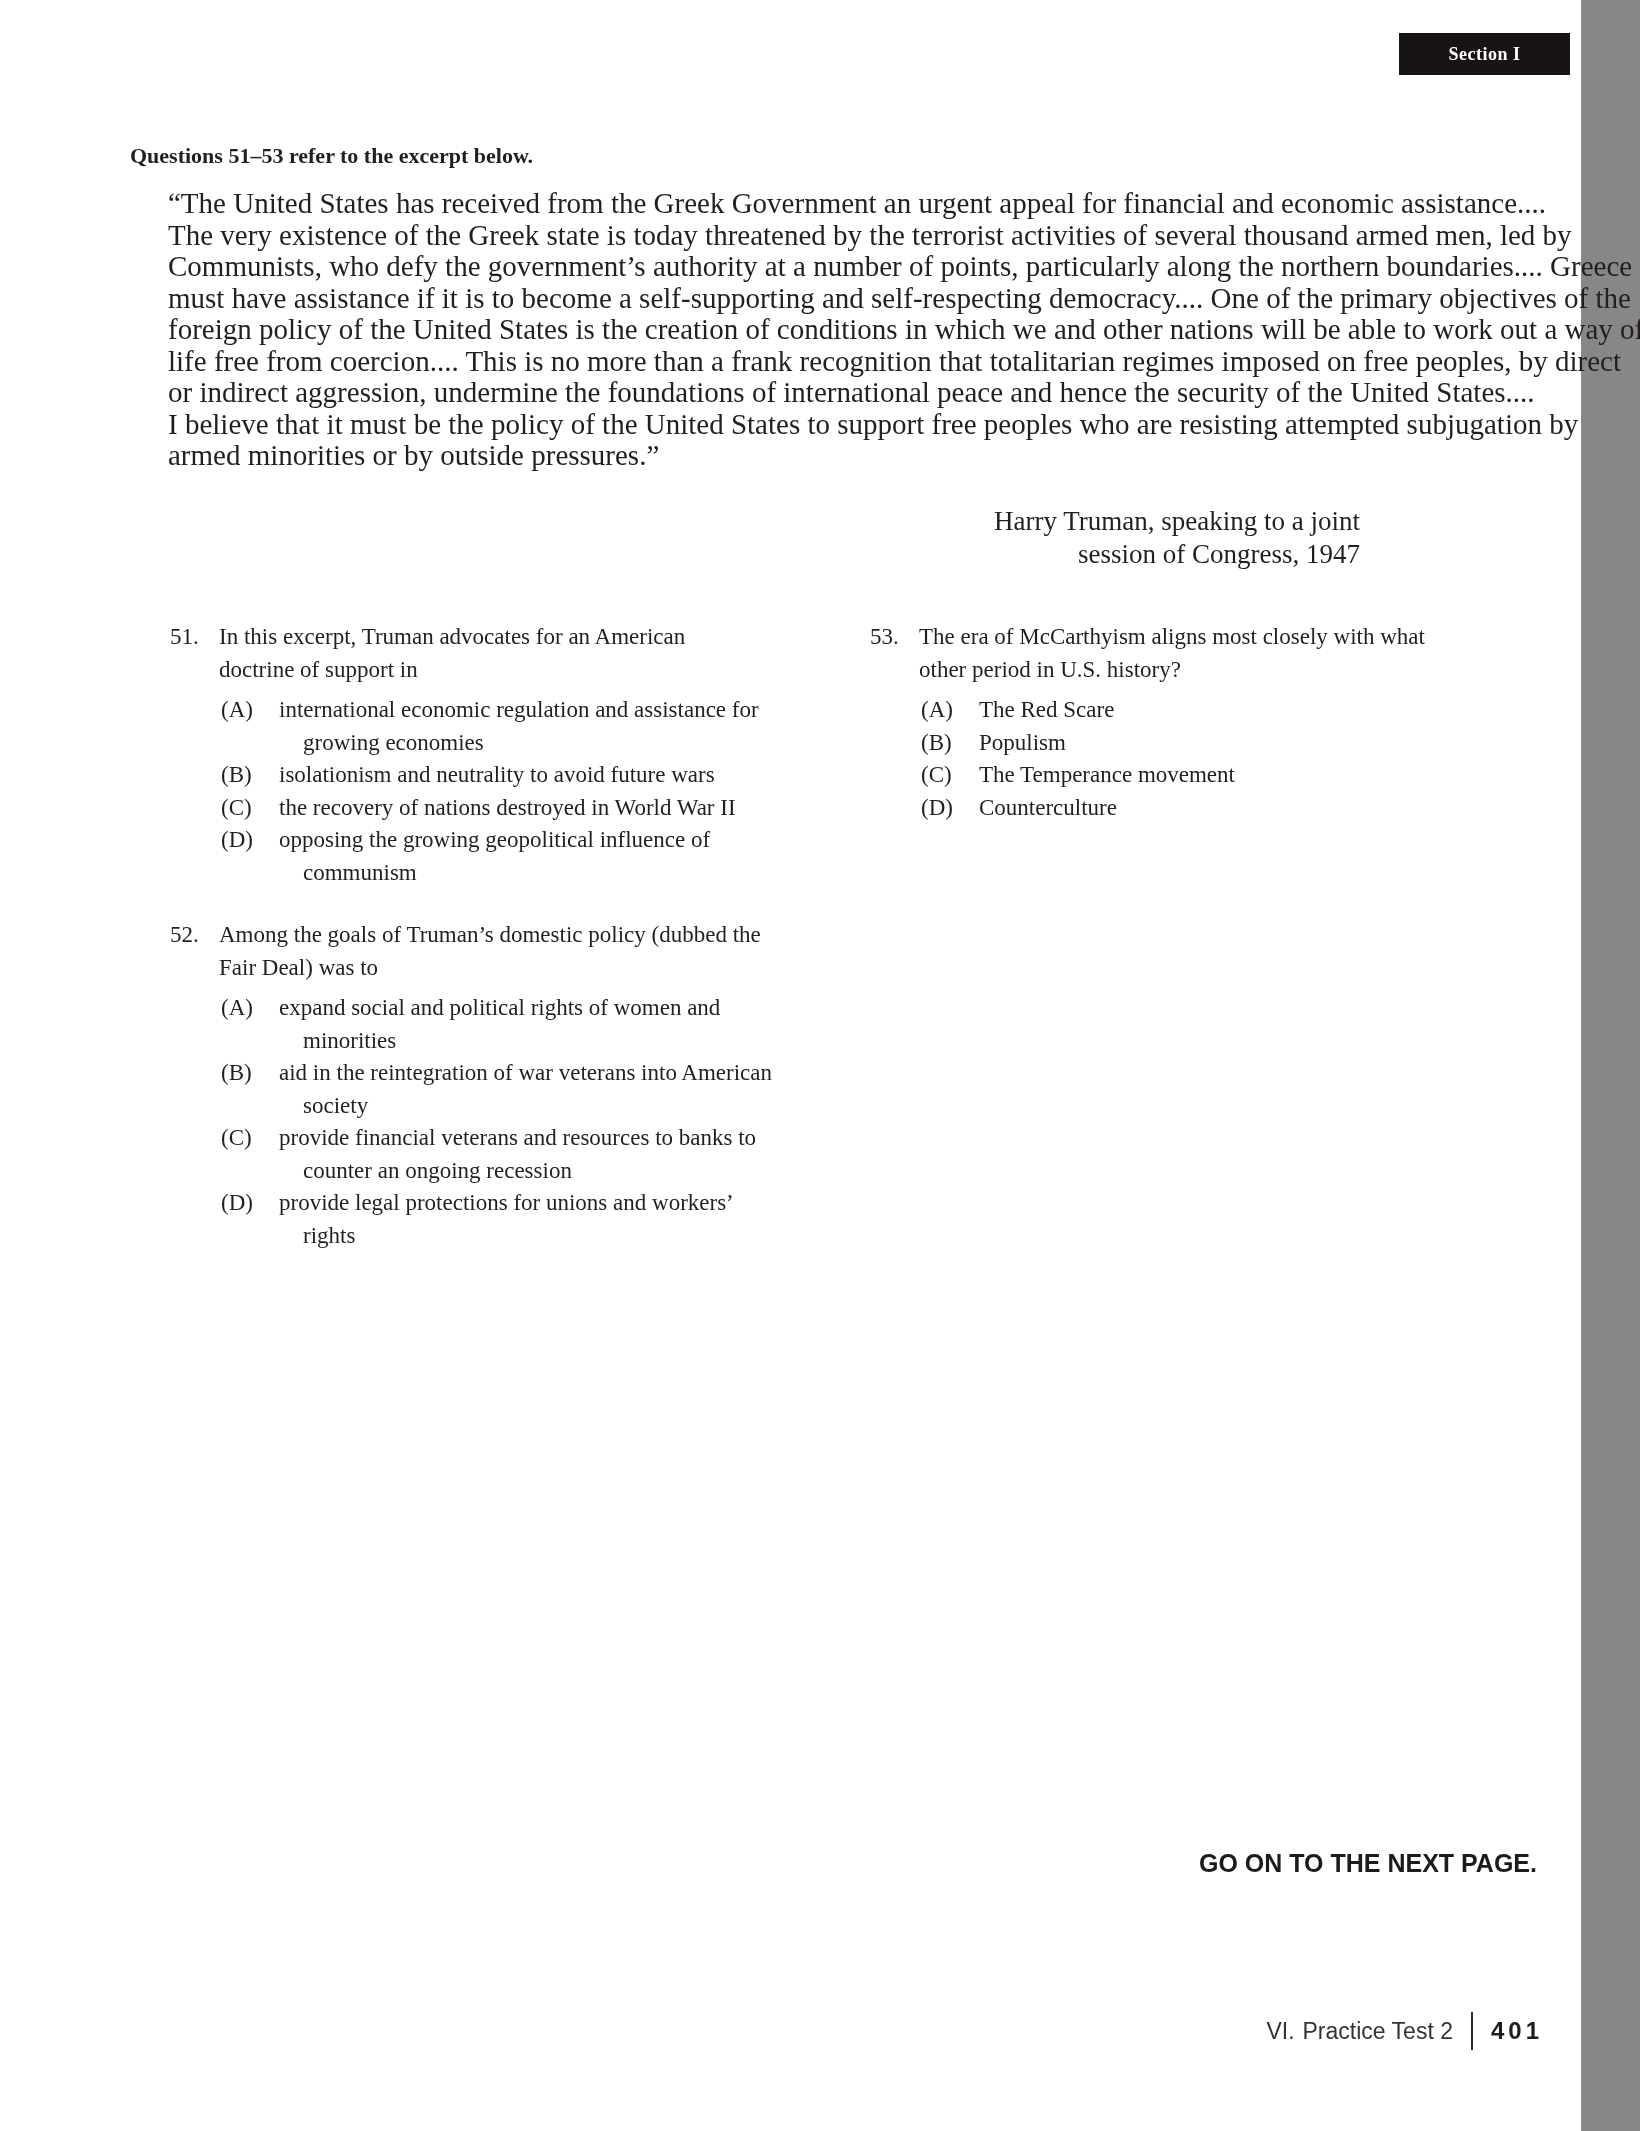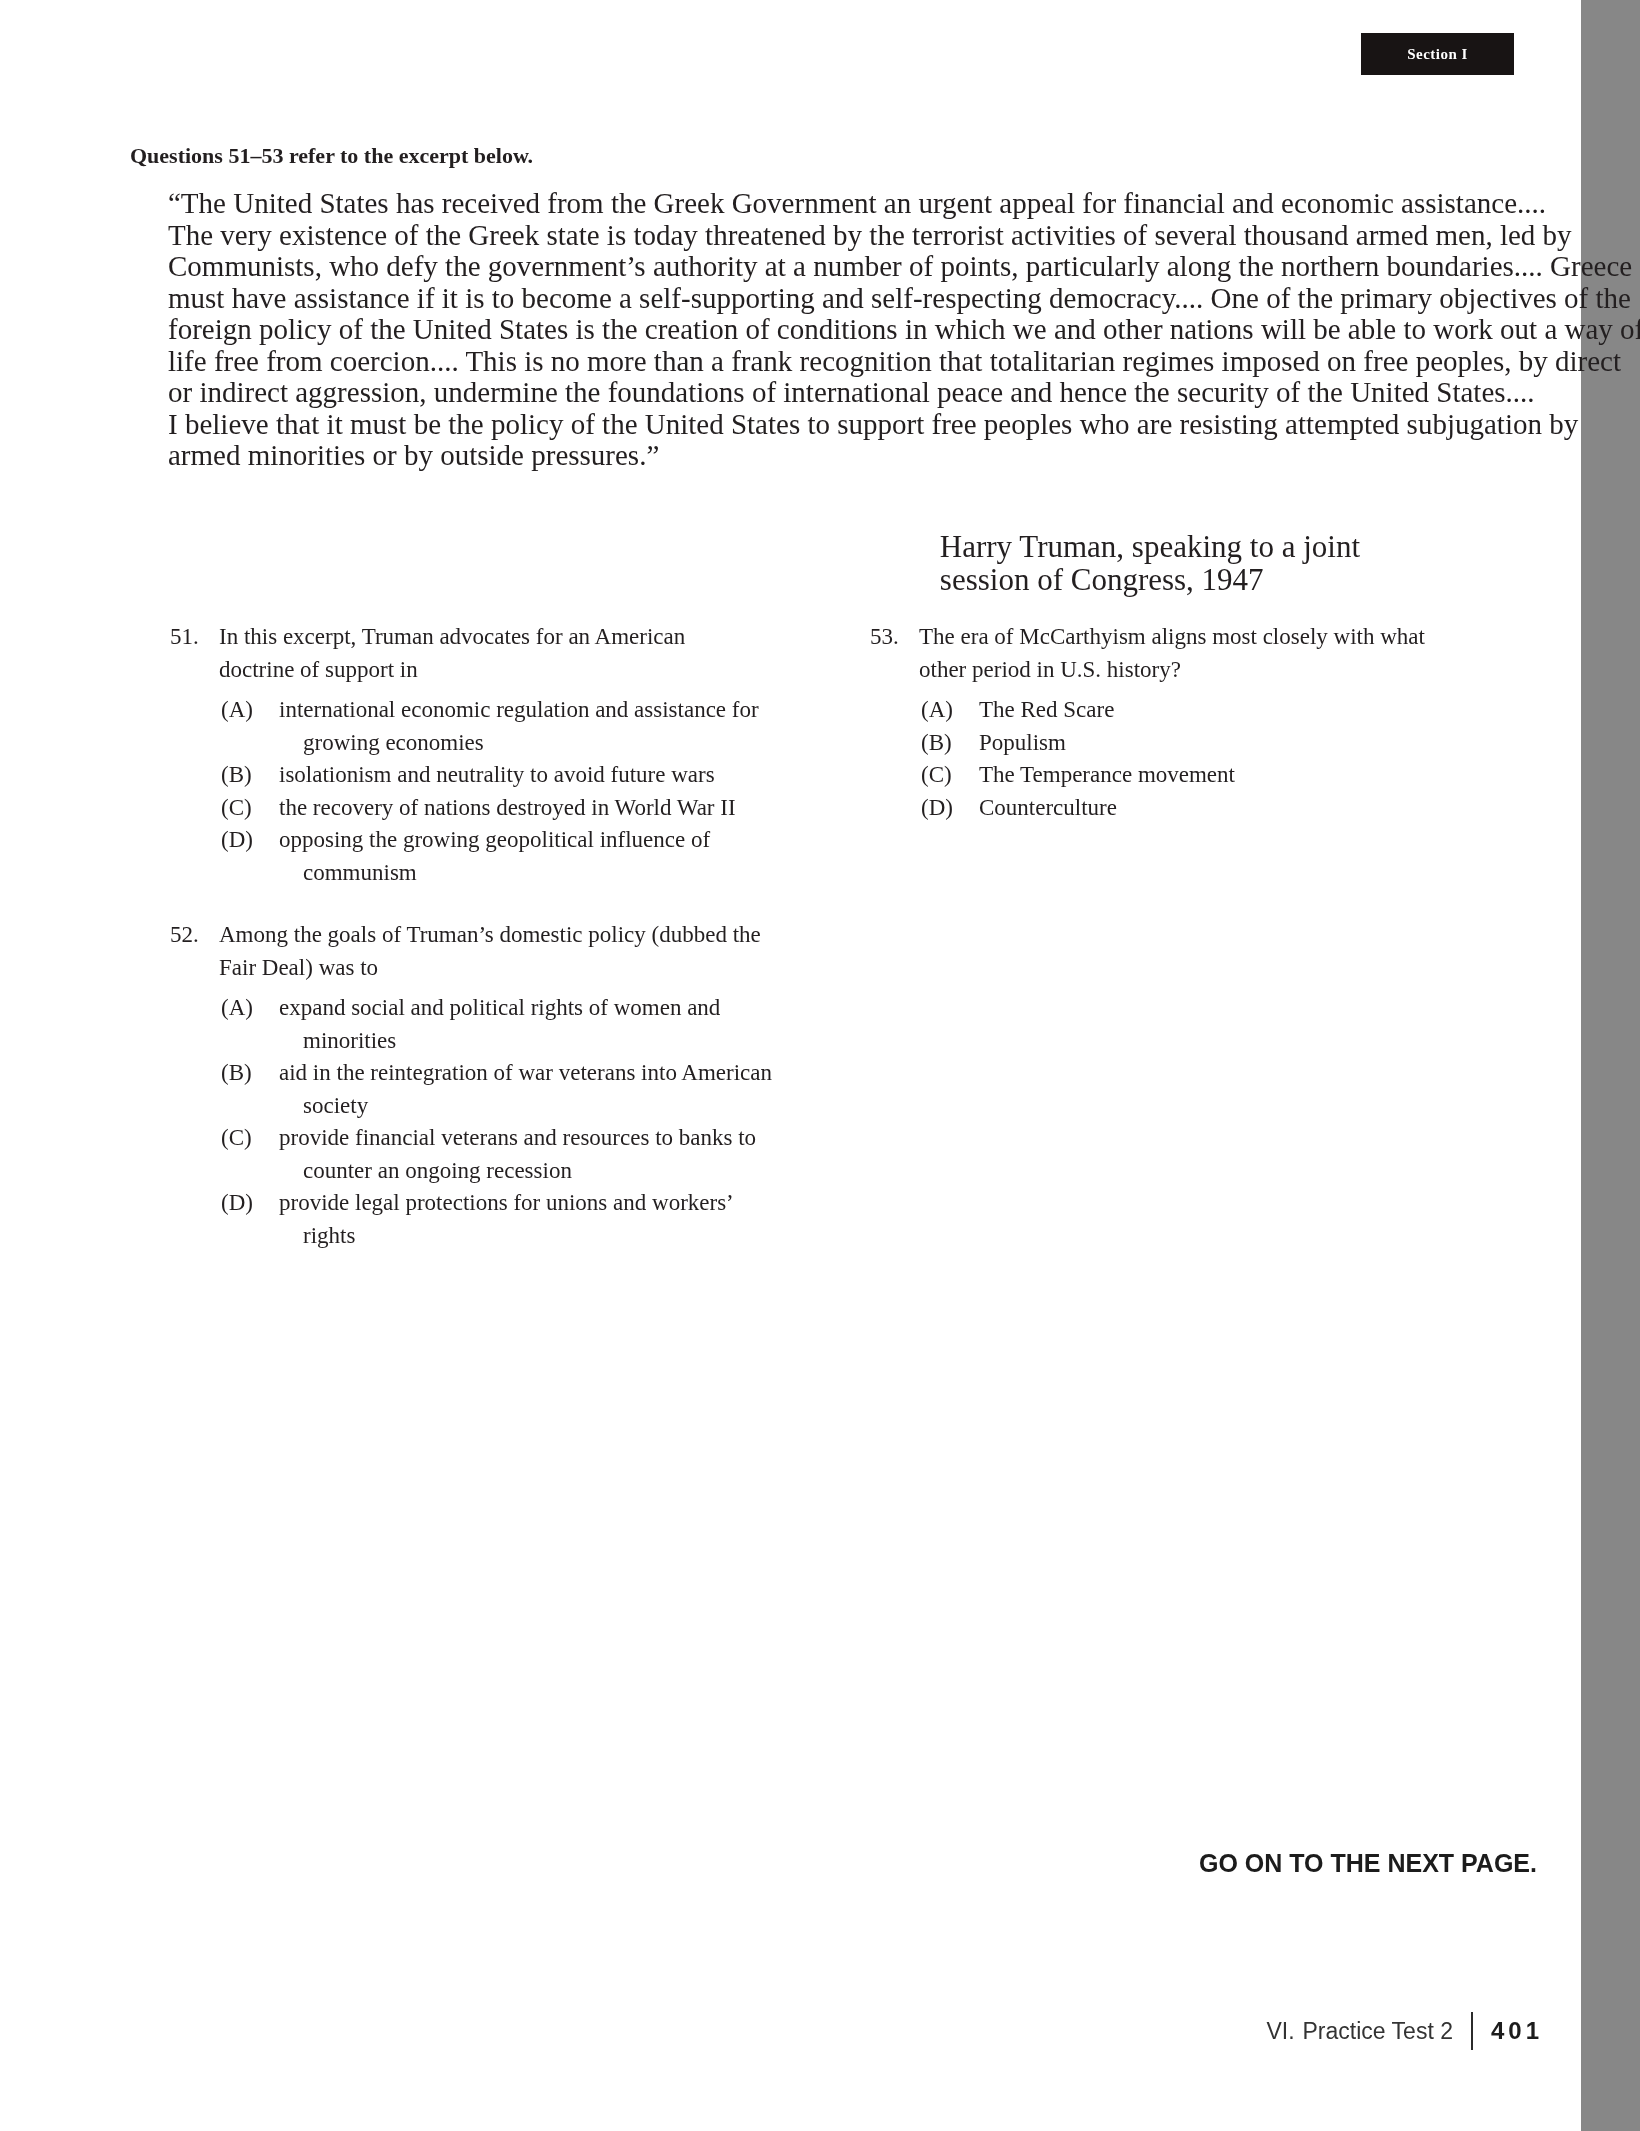--- a/index.html
+++ b/index.html
@@ -12,45 +12,45 @@
     color:#231f20;
   }
   
   #side-bar {
     position:absolute; top:0; right:0;
     width:59px; height:2131px;
     background:#878787;
   }
   
   #section-badge {
-    position:absolute; left:1361px; top:33px;
-    width:153px; height:42px;
+    position:absolute; left:1399px; top:33px;
+    width:171px; height:42px;
     background:#181414;
     color:#ffffff;
-    font-weight:bold; font-size:15px;
+    font-weight:bold; font-size:18px;
     display:flex; align-items:center; justify-content:center;
     letter-spacing:0.5px;
   }
   
   #page-header {
     position:absolute; left:130px; top:141px;
     font-weight:bold; font-size:22px; line-height:30px;
     white-space:nowrap;
     text-align:center;
   }
   
   #excerpt {
     position:absolute; left:168px; top:188px;
     font-size:29px;
   }
   .excerpt-line { line-height:31.5px; white-space:nowrap; }
   
   #attribution {
-    position:absolute; top:531px; right:280px;
-    font-size:31px; text-align:left;
+    position:absolute; top:505px; right:280px;
+    font-size:27px; text-align:right;
   }
   .attribution-line { line-height:32.5px; white-space:nowrap; }
   
   .question { position:absolute; font-size:23px;margin-left:12px; }
   #q-0 { left:158px; top:621px; }
   #q-1 { left:158px; top:919px; }
   #q-2 { left:858px; top:621px; }
   .q-number { position:absolute; left:0; top:0; line-height:32.5px; }
   .q-stem { padding-left:49px; }
   .q-line { line-height:32.5px; white-space:nowrap; }

